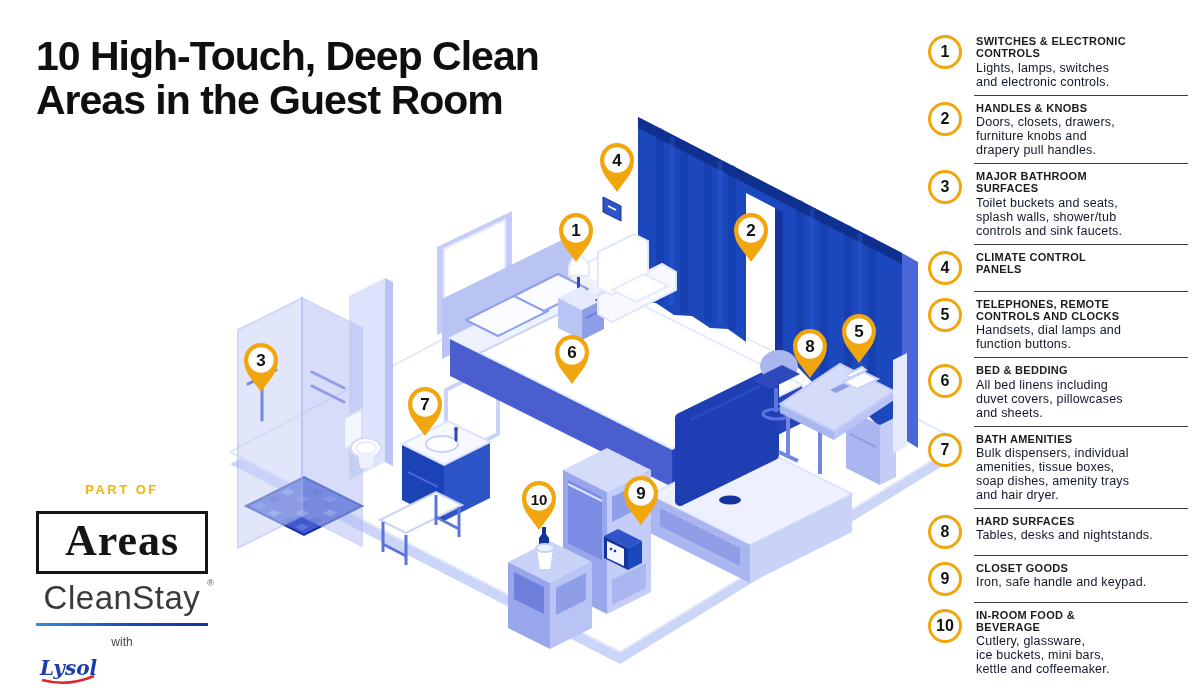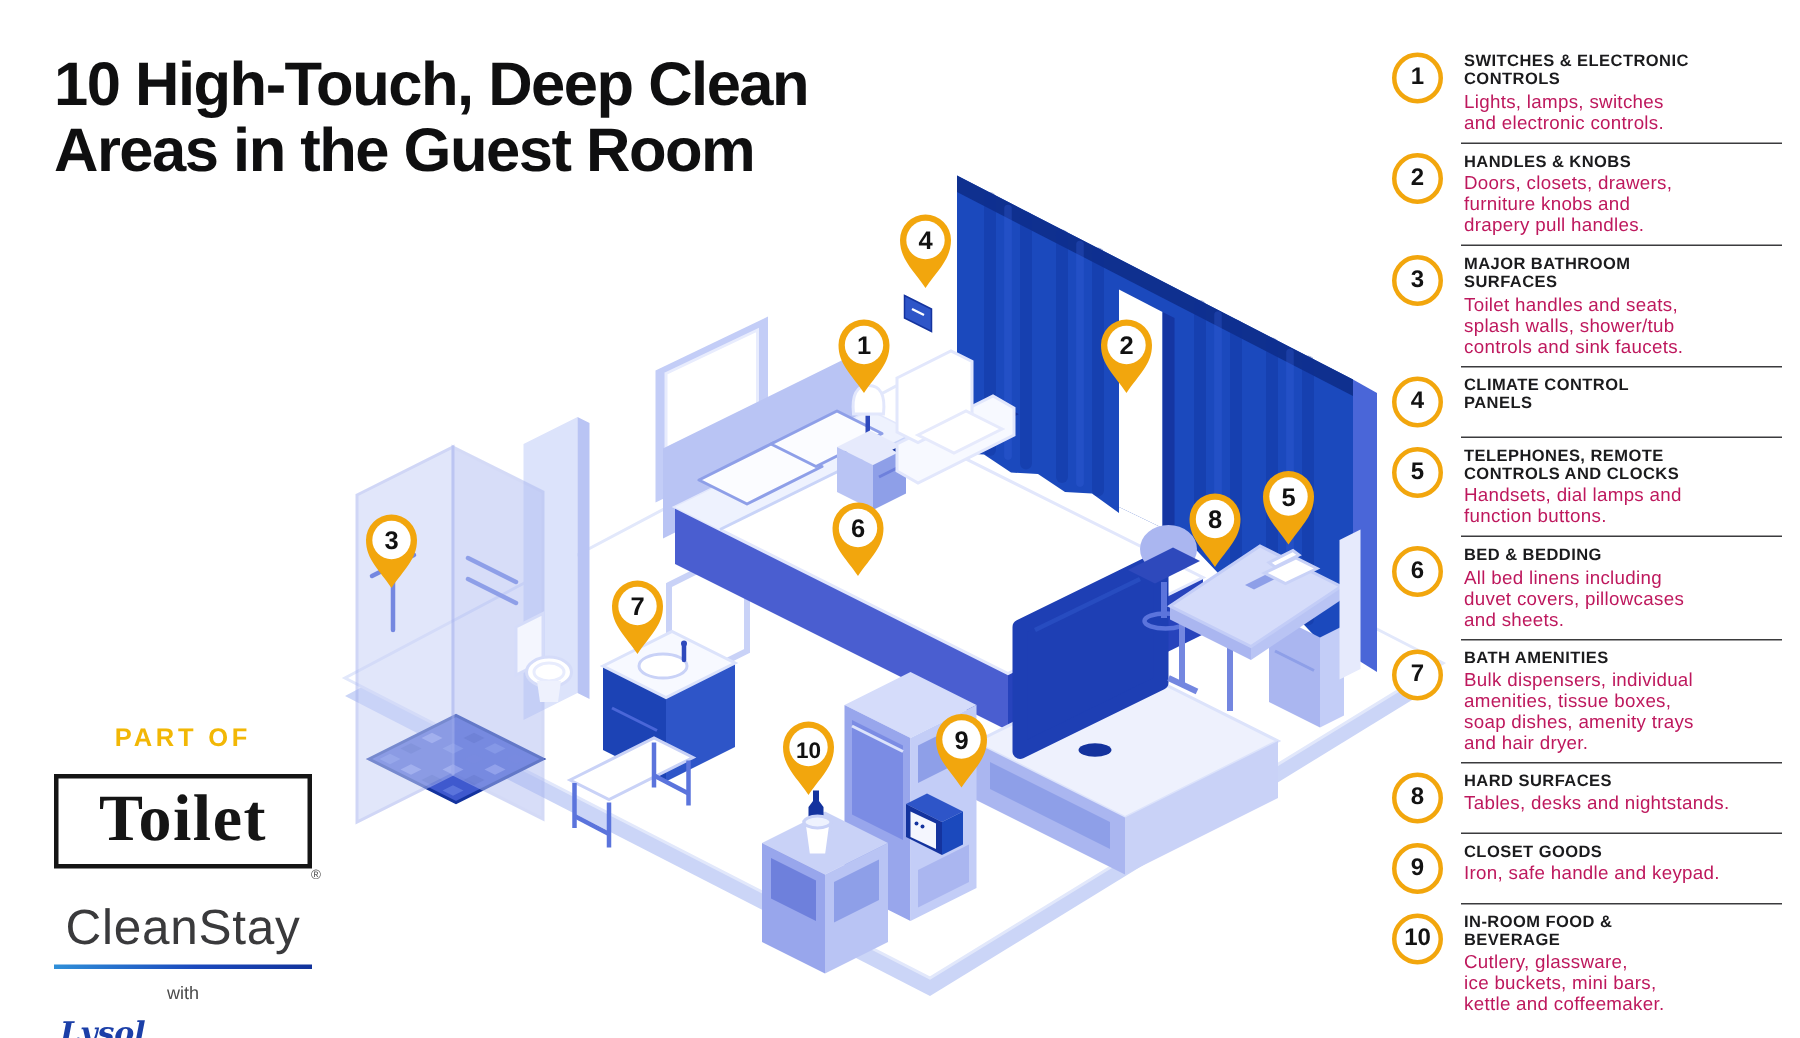--- a/index.html
+++ b/index.html
@@ -24,36 +24,36 @@
     background:#fff;color:#131313;font-weight:bold;font-size:16px;
     display:flex;align-items:center;justify-content:center;
     margin-right:14px;flex-shrink:0;margin-top:1px;
   }
   .legend-text{flex:1;padding-top:1px;}
   .legend-title{
     font-size:11px;font-weight:bold;letter-spacing:.3px;line-height:1.12;
     color:#1b1b1d;white-space:pre-line;text-transform:uppercase;
   }
   .legend-body{
-    font-size:12.5px;line-height:1.12;color:#be185d;letter-spacing:.2px;
+    font-size:12.5px;line-height:1.12;color:#0f172a;letter-spacing:.2px;
     white-space:pre-line;margin-top:1px;
   }
   
   .brand{position:absolute;left:36px;top:482px;width:172px;text-align:center;z-index:3;}
   .brand .part-of{
-    font-size:17px;font-weight:bold;letter-spacing:2.5px;color:#F2B705;margin-bottom:14px;
+    font-size:13px;font-weight:bold;letter-spacing:2.5px;color:#F2B705;margin-bottom:14px;
   }
   .brand .hilton-box{
     border:3.5px solid #151515;padding:4px 6px 7px 6px;
     font-family:"Liberation Serif",serif;font-weight:bold;font-size:44px;
     color:#151515;letter-spacing:1px;line-height:1.05;
   }
   .brand .reg{position:absolute;right:-6px;top:96px;font-size:9px;color:#555;}
   .brand .cleanstay{
-    font-size:33px;color:#3a3a3c;letter-spacing:.5px;margin-top:20px;font-weight:500;
+    font-size:33px;color:#3a3a3c;letter-spacing:.5px;margin-top:5px;font-weight:500;
   }
   .brand .rule{
     height:3px;margin-top:6px;
     background:linear-gradient(90deg,#2f8fd8 0%,#1b49bd 55%,#12339b 100%);
   }
   .brand .lysol-row{
     display:flex;justify-content:center;gap:6px;margin-top:9px;flex-direction:column;
   }
   .brand .lysol-word{font-size:12px;color:#4a4a4a;}
 </style>
@@ -347,21 +347,21 @@
       <div class="legend-body">Doors, closets, drawers,
 furniture knobs and
 drapery pull handles.</div>
     </div>
   </div>
   <div class="legend-item">
     <div class="legend-num">3</div>
     <div class="legend-text">
       <div class="legend-title">MAJOR BATHROOM
 SURFACES</div>
-      <div class="legend-body">Toilet handles and seats,
+      <div class="legend-body">Toilet buckets and seats,
 splash walls, shower/tub
 controls and sink faucets.</div>
     </div>
   </div>
   <div class="legend-item">
     <div class="legend-num">4</div>
     <div class="legend-text">
       <div class="legend-title">CLIMATE CONTROL
 PANELS</div>
       <div class="legend-body"></div>
@@ -416,21 +416,21 @@
 BEVERAGE</div>
       <div class="legend-body">Cutlery, glassware,
 ice buckets, mini bars,
 kettle and coffeemaker.</div>
     </div>
   </div>
 </div>
 
 <div class="brand" style="position:absolute;">
   <div class="part-of">PART OF</div>
-  <div class="hilton-box">Toilet</div>
+  <div class="hilton-box">Areas</div>
   <span class="reg">®</span>
   <div class="cleanstay">CleanStay</div>
   <div class="rule"></div>
   <div class="lysol-row">
     <span class="lysol-word">with</span>
     <svg width="64" height="32" viewBox="0 0 64 32">
       <text x="4" y="20" font-family="DejaVu Serif, serif" font-size="20" font-style="italic" font-weight="bold" fill="#1B3FA8">Lysol</text>
       <path d="M6,25 Q32,32 58,21" stroke="#E0242C" stroke-width="2.5" fill="none"></path>
     </svg>
     <span class="lysol-word">protection</span>

